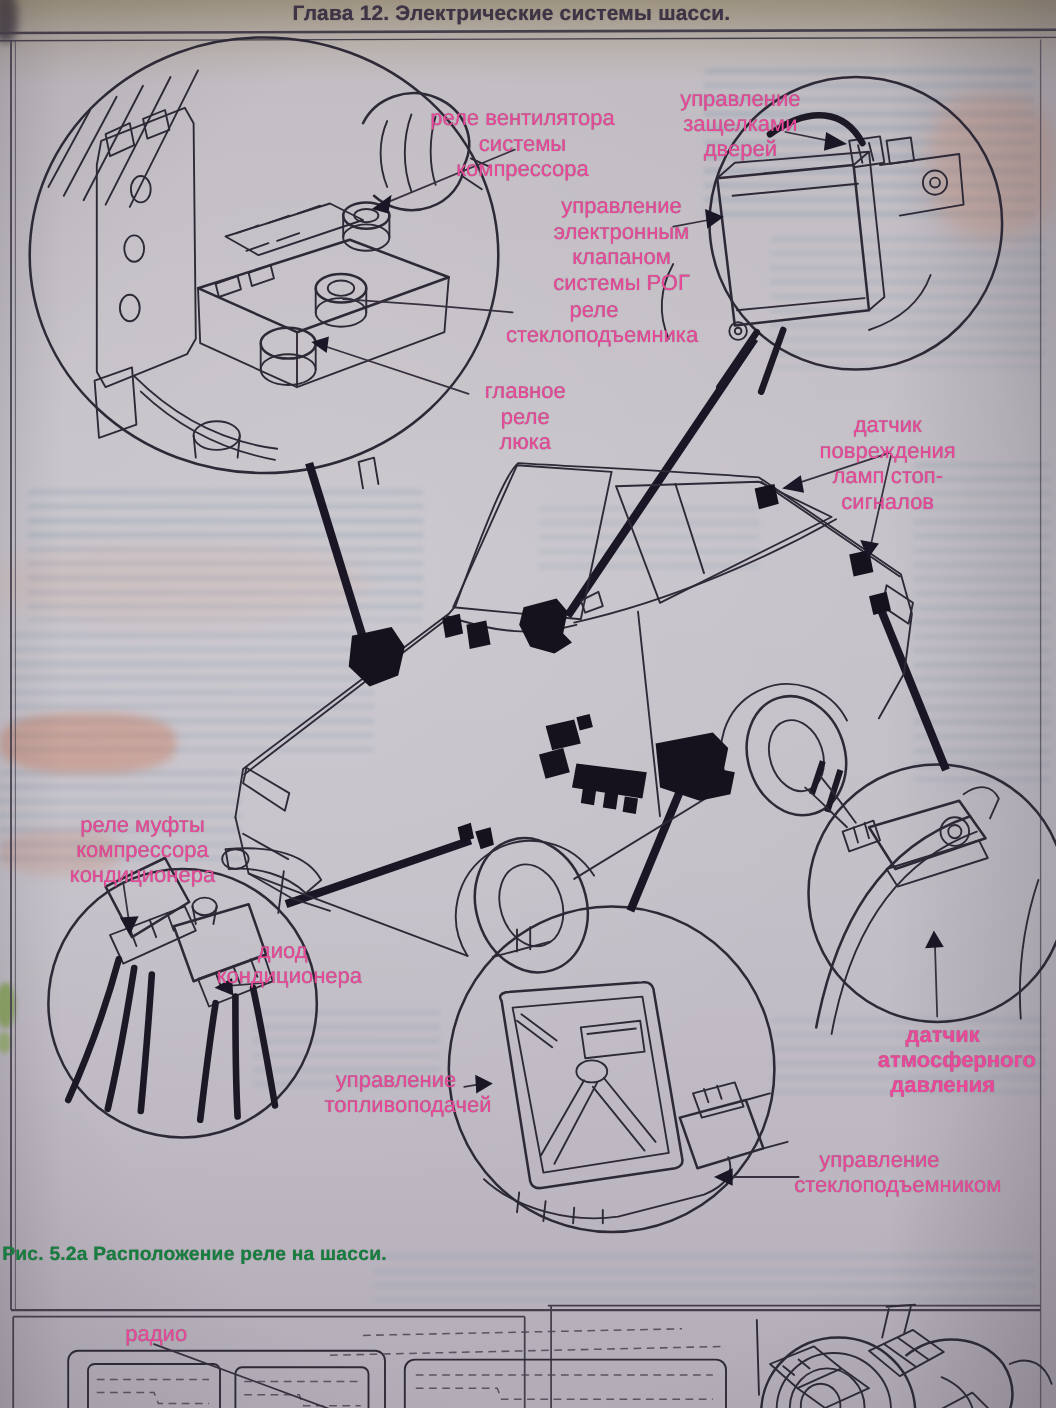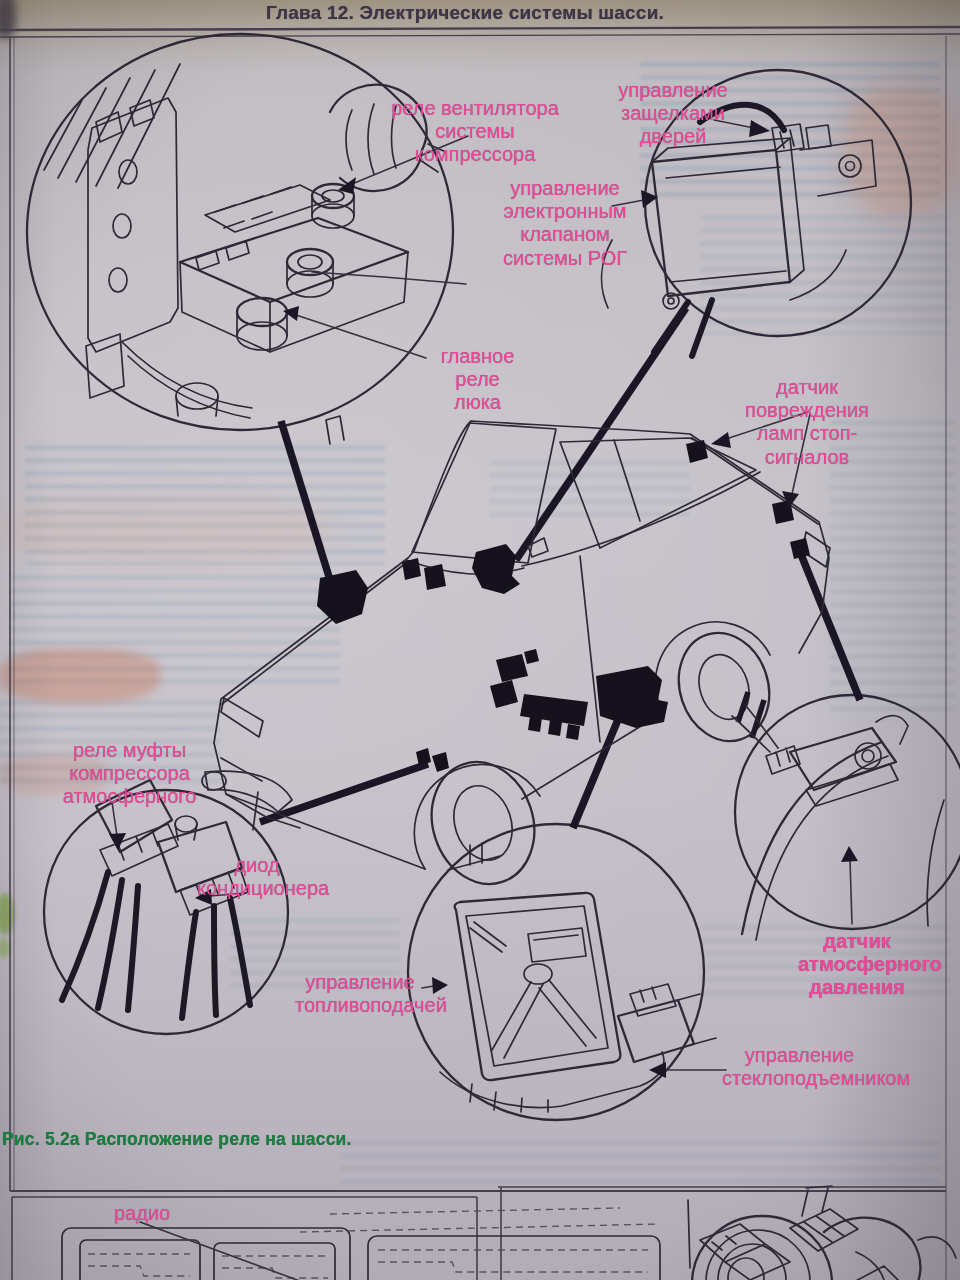--- a/index.html
+++ b/index.html
@@ -306,27 +306,29 @@
 
   <div class="lbl" style="left:385px;top:97px;width:180px;">реле вентилятора
 системы компрессора</div>
   <div class="lbl" style="left:613px;top:79px;width:120px;">управление
 защелками
 дверей</div>
   <div class="lbl" style="left:500px;top:177px;width:130px;">управление
 электронным
 клапаном
 системы РОГ</div>
+  <div class="lbl" style="left:460px;top:271px;width:160px;">реле
+стеклоподъемника</div>
   <div class="lbl" style="left:420px;top:345px;width:115px;">главное реле
 люка</div>
   <div class="lbl" style="left:722px;top:376px;width:170px;">датчик повреждения
 ламп стоп-сигналов</div>
   <div class="lbl" style="left:62px;top:739px;width:135px;">реле муфты
 компрессора
-атмосферного</div>
+кондиционера</div>
   <div class="lbl" style="left:197px;top:854px;width:120px;">диод
 кондиционера</div>
   <div class="lbl" style="left:295px;top:971px;width:130px;">управление
 топливоподачей</div>
   <div class="lbl" style="left:722px;top:1044px;width:155px;">управление
 стеклоподъемником</div>
   <div class="lbl" style="left:798px;top:930px;width:118px;font-weight:bold;">датчик
 атмосферного
 давления</div>
   <div class="lbl" style="left:112px;top:1202px;width:60px;text-align:center;">радио</div>

